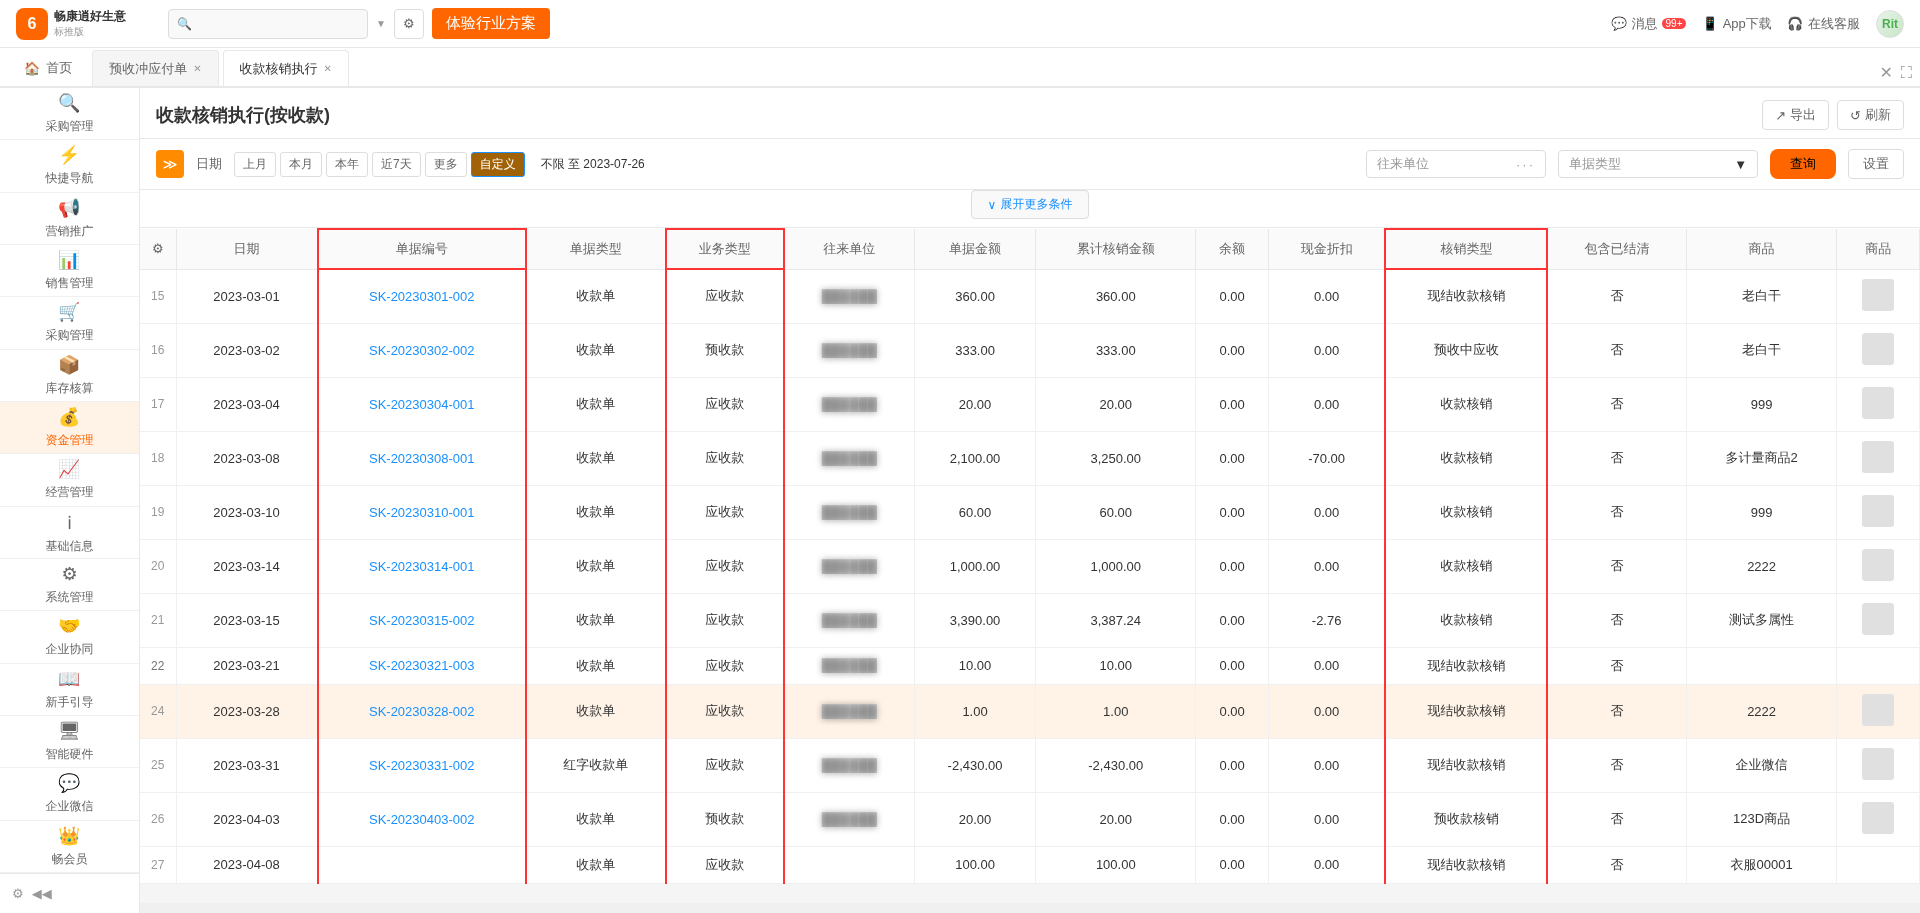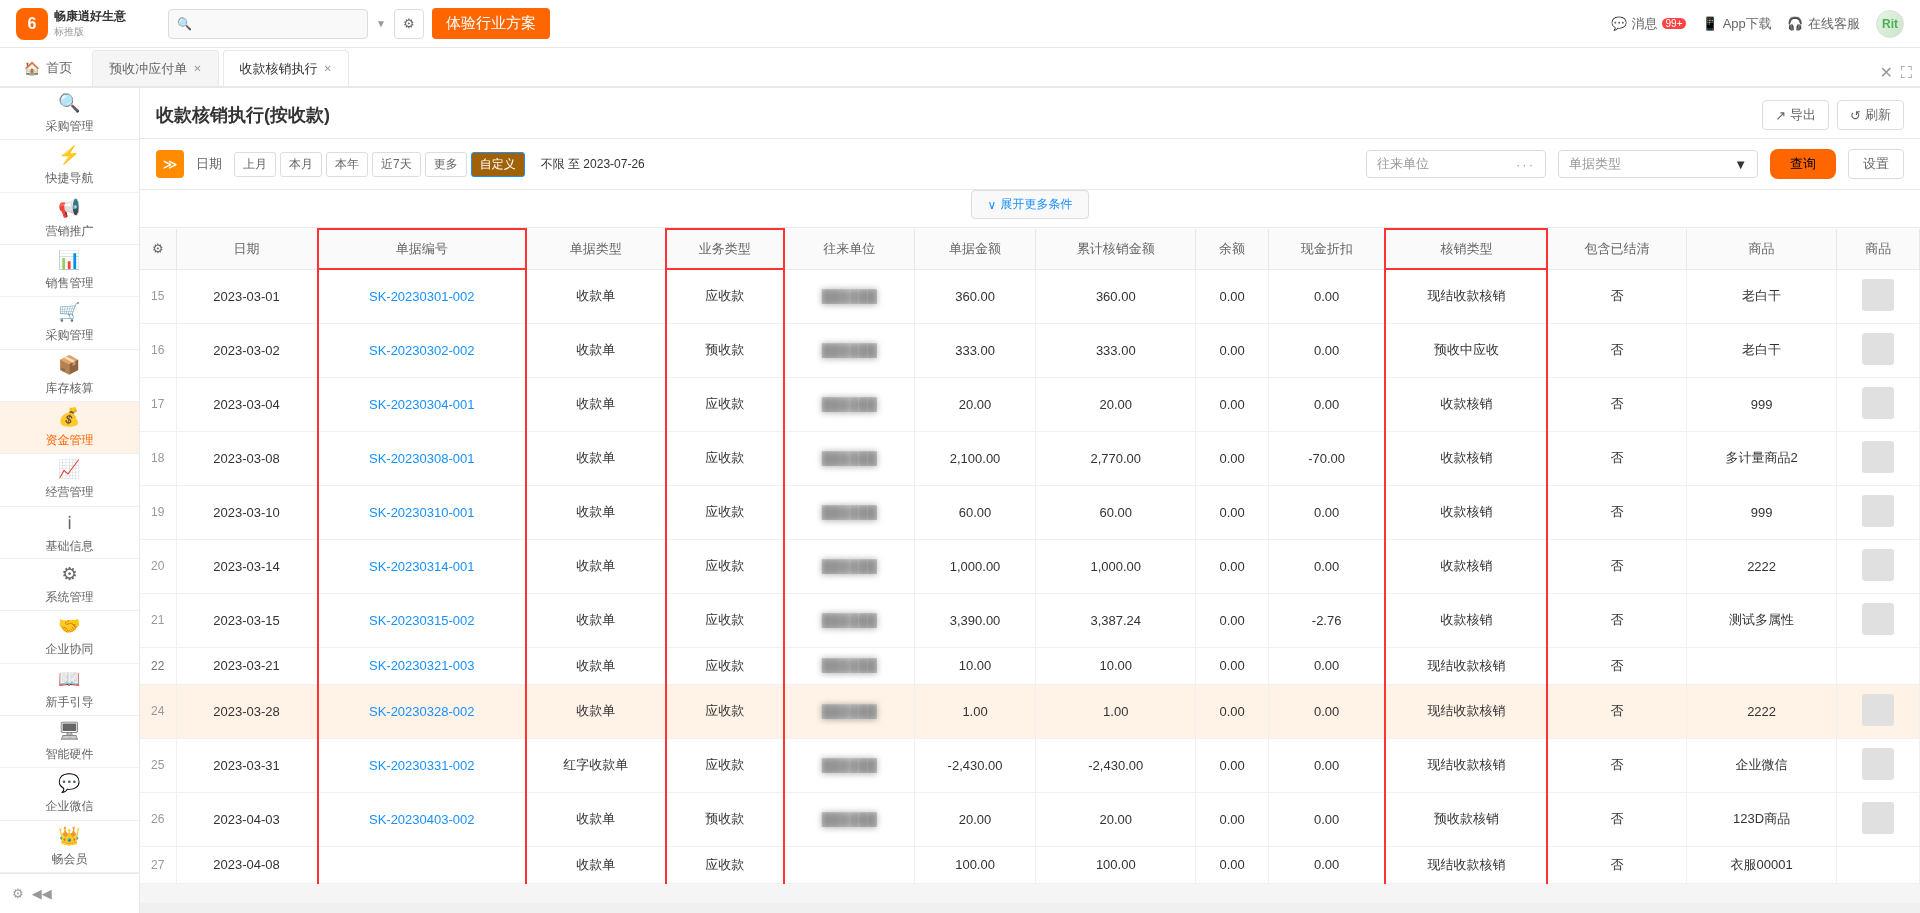--- a/index.html
+++ b/index.html
@@ -632,21 +632,21 @@
     <td>2023-03-08</td>
     <td class="td-danhao">
       <a class="link-cell">SK-20230308-001</a>
     </td>
     <td>收款单</td>
     <td class="td-yewu">应收款</td>
     <td>
       <span class="blurred">██████</span>
     </td>
     <td class="">2,100.00</td>
-    <td class="">2,770.00</td>
+    <td class="">3,250.00</td>
     <td>0.00</td>
     <td class="negative">-70.00</td>
     <td class="td-hexiao">收款核销</td>
     <td>否</td>
     <td>多计量商品2</td>
     <td>
       <span class="img-thumb"></span>
     </td>
   </tr>
             <tr>

